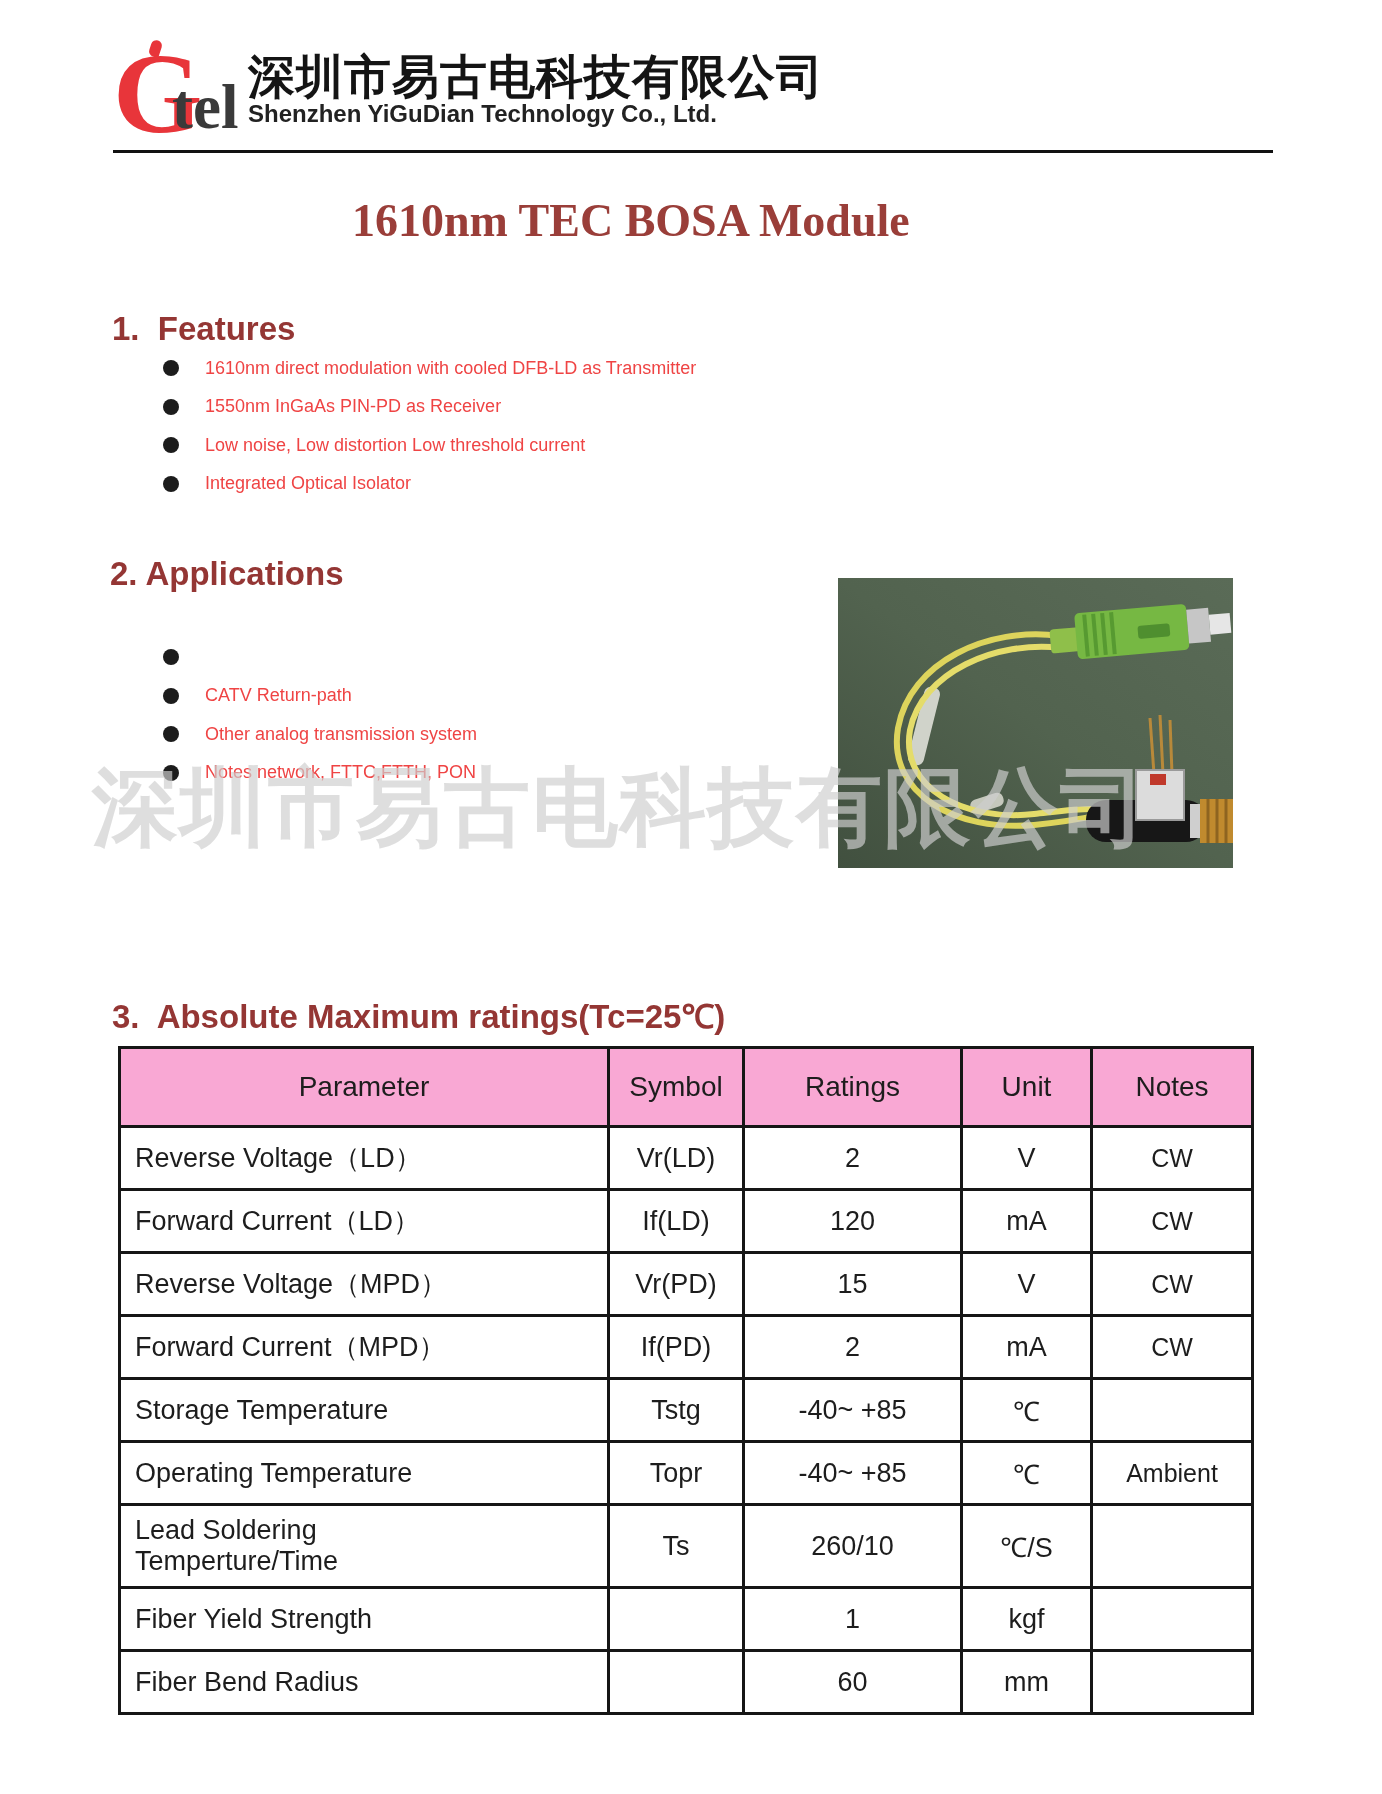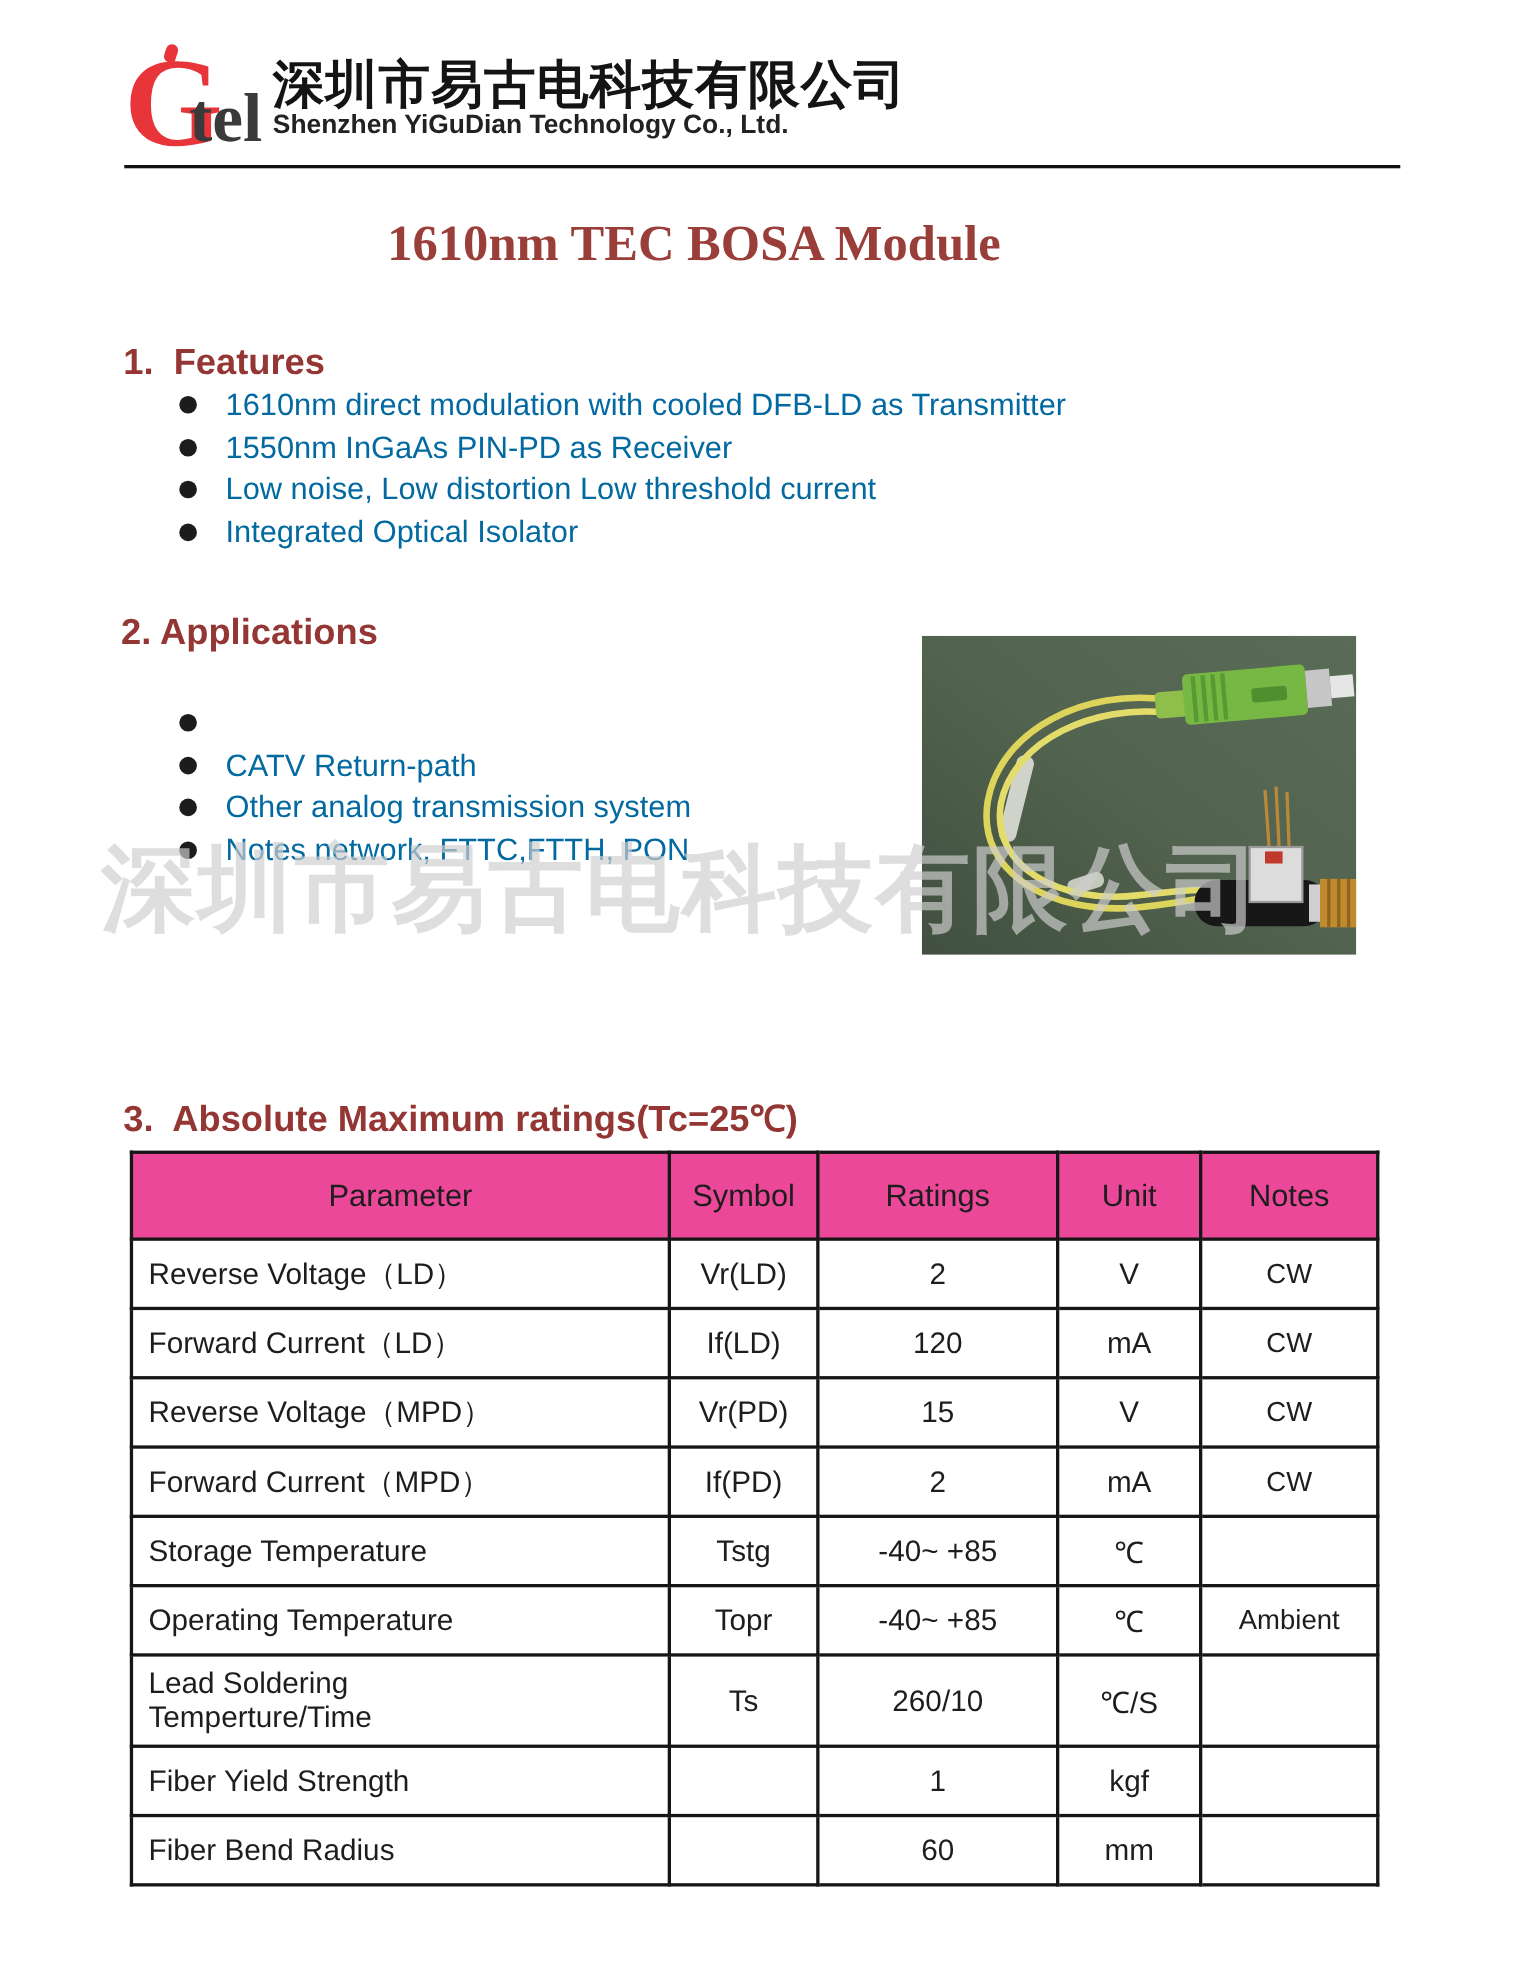--- a/index.html
+++ b/index.html
@@ -60,21 +60,21 @@
 
   
   .bullet-list { position:absolute; }
   .features-list { left:163px; top:349px; }
   .applications-list { left:163px; top:638px; }
   .bullet-item { display:flex; align-items:center; height:38.5px; }
   .dot {
     width:16px; height:16px; border-radius:50%;
     background:#1c1c1c; margin-right:26px; flex:0 0 auto;
   }
-  .bullet-text { font-size:28px; color:#0369a1; white-space:nowrap; }
+  .bullet-text { font-size:18px; color:#ef4444; white-space:nowrap; }
 
   
   .photo {
     position:absolute; left:838px; top:578px; width:395px; height:290px;
   }
 
   
   .watermark {
     position:absolute; left:92px; top:750px; z-index:5;
     font-size:86px; font-weight:700; letter-spacing:2px;
@@ -86,21 +86,21 @@
   .ratings-table {
     position:absolute; left:118px; top:1046px;
     border-collapse:collapse; table-layout:fixed; width:1133px;
     font-family:"Liberation Sans", sans-serif;
   }
   .ratings-table th, .ratings-table td {
     border:3px solid #161616; vertical-align:middle;
     color:#1d1d1d;
   }
   .ratings-table th {
-    height:74px; background:#ec4899; font-size:28px; font-weight:400;
+    height:74px; background:#f9a8d4; font-size:28px; font-weight:400;
     text-align:center;
   }
   .ratings-table td { height:58px; font-size:27px; text-align:center; }
   .ratings-table tr.tall td { height:78px; }
   .ratings-table td.c0 {
     text-align:left; padding-left:14px; white-space:pre-line;
   }
   .ratings-table td.c4 { font-size:25px; }
 </style>
 </head>

